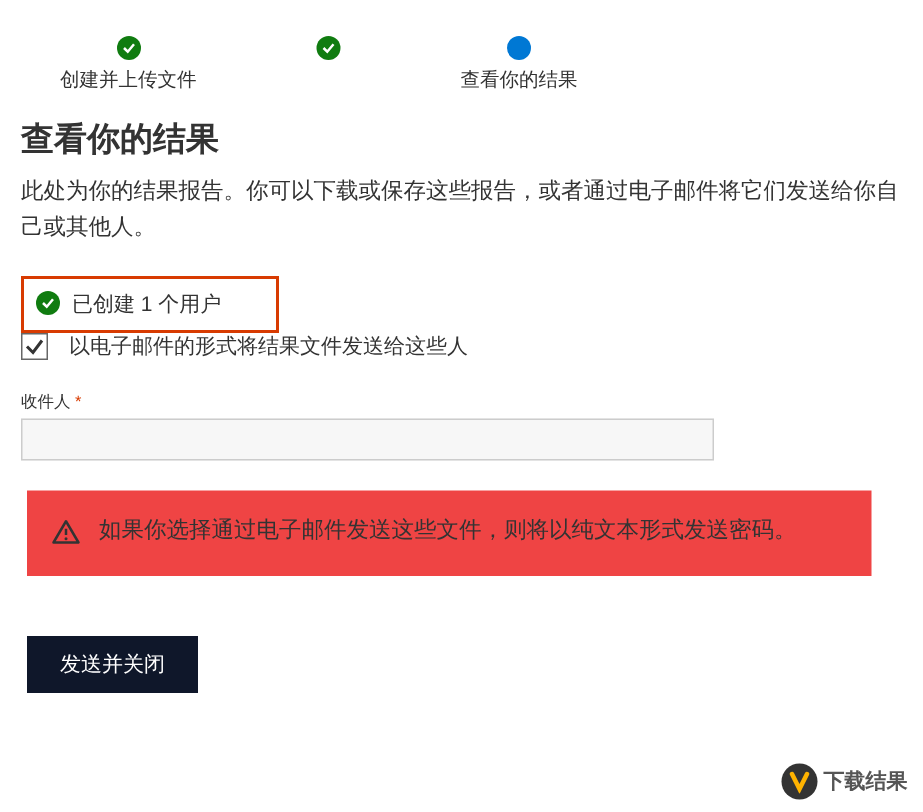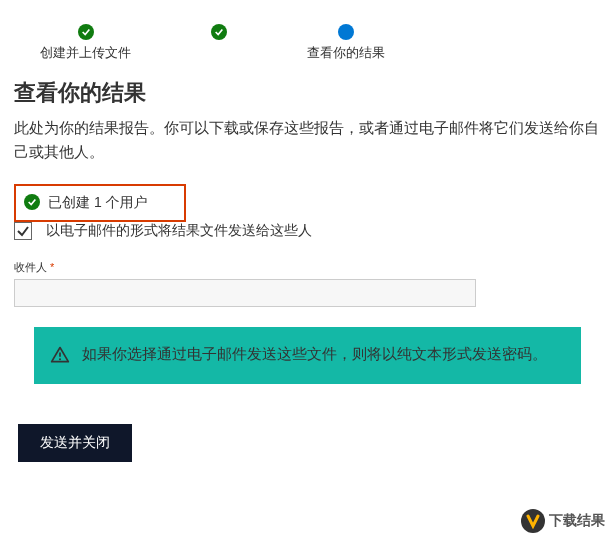--- a/index.html
+++ b/index.html
@@ -111,24 +111,24 @@
       width: 100%;
       max-width: 462px;
       height: 28px;
       border: 1px solid #ccc;
       padding: 2px 6px;
       font-size: 13px;
       margin-bottom: 20px;
       background: #f7f7f7;
     }
     .warning-box {
-      background: #14b8a6;
+      background: #ef4444;
       padding: 16px 20px 16px 16px;
       display: flex;
-      margin-left: 20px;
+      margin-left: 4px;
       margin-right: 20px;
       margin-bottom: 40px;
     }
     .warning-box .warn-icon {
       flex-shrink: 0;
       margin-right: 12px;
       margin-top: 2px;
     }
     .warning-box .warn-icon svg { width: 20px; height: 20px; }
     .warning-text {

